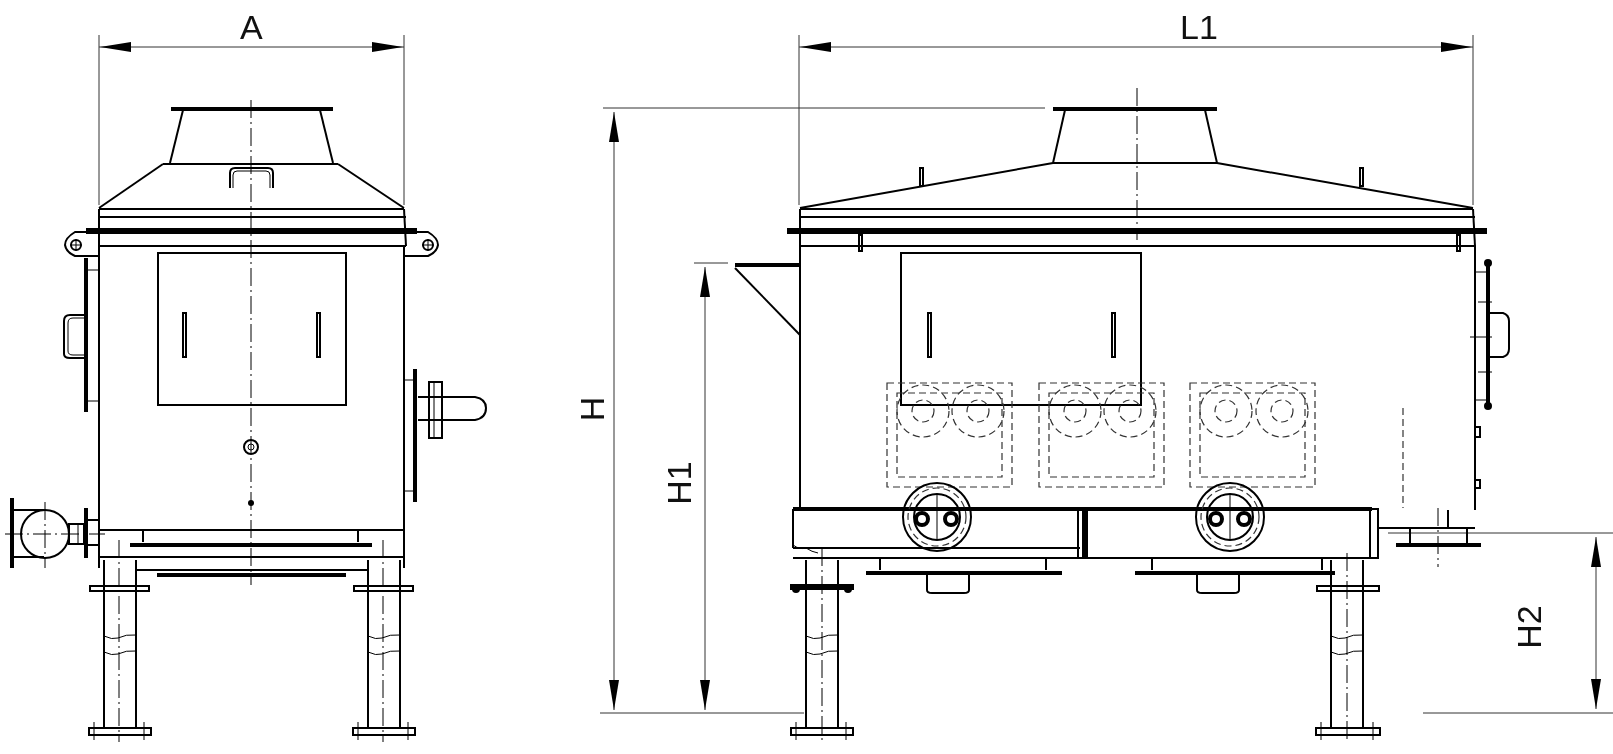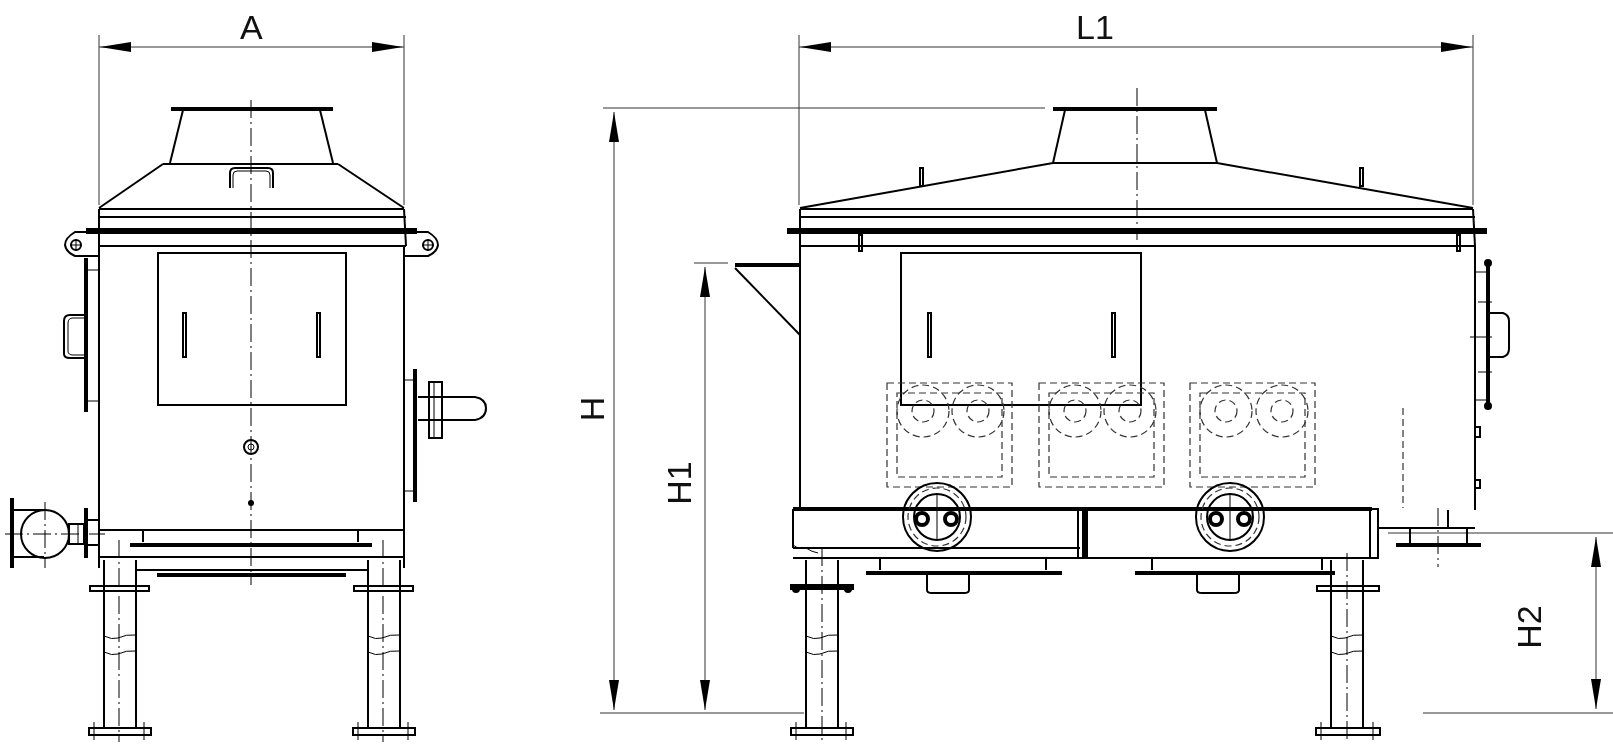--- a/index.html
+++ b/index.html
@@ -318,16 +318,16 @@
       <line class="thin" x1="1321" y1="722" x2="1321" y2="740"></line>
       <line class="thin" x1="1373" y1="722" x2="1373" y2="740"></line>
       <line class="center" x1="1347" y1="553" x2="1347" y2="742"></line>
     </g>
 
     <line class="center" x1="1137" y1="88" x2="1137" y2="240"></line>
   </g>
 </svg>
 
 <div class="label" style="left:240px; top:10px;">A</div>
-<div class="label" style="left:1076px; top:10px;">L1</div>
+<div class="label" style="left:1180px; top:10px;">L1</div>
 <div class="label vlabel" style="left:580px; top:392px;">H</div>
 <div class="label vlabel" style="left:657px; top:466px;">H1</div>
 <div class="label vlabel" style="left:1507px; top:610px;">H2</div>
 
 </body></html>

